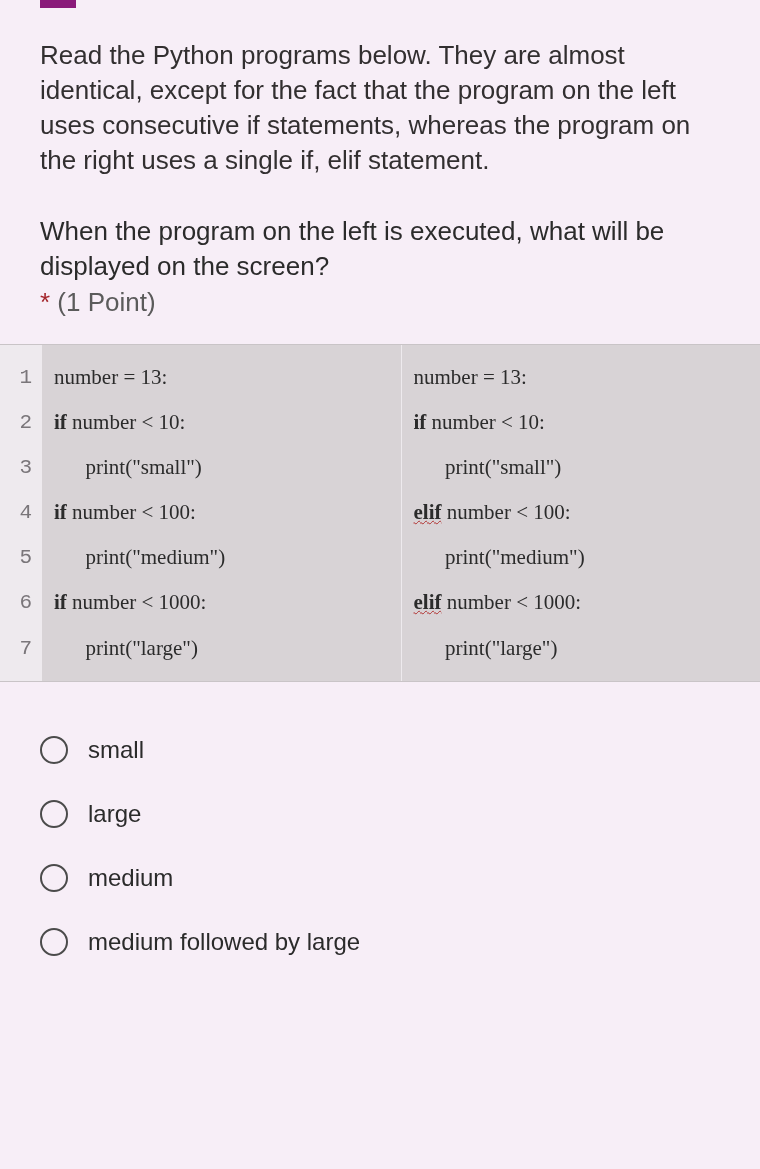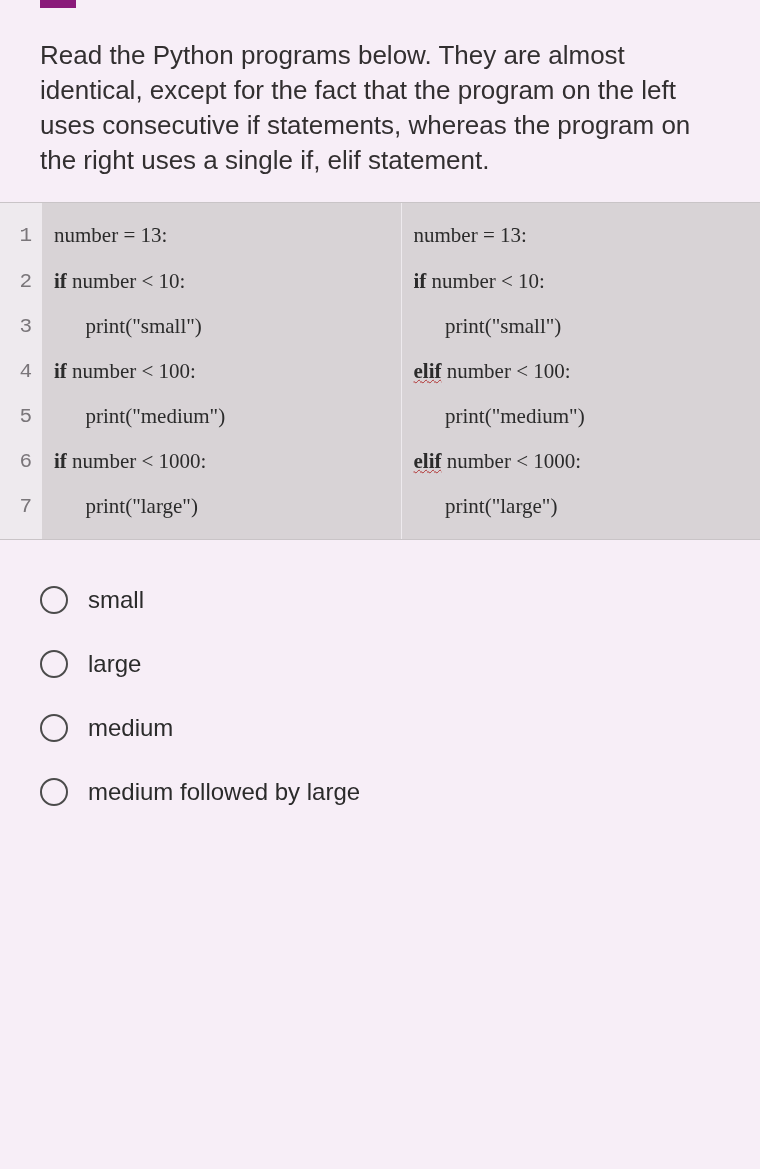--- a/index.html
+++ b/index.html
@@ -51,20 +51,21 @@
     line-height: 2.15;
     white-space: pre;
     font-family: Liberation Serif, serif;
   }
   .code-col.right { border-left: 1px solid #eeeaee; }
   .kw { font-weight: bold; margin-top: 36px; }
   .underl { text-decoration: underline; text-decoration-style: wavy; text-decoration-color: #b03030; text-decoration-thickness: 1px; }
   .str { }
   .options {
     padding: 28px 40px 0 40px;
+    margin-top: 8px;
   }
   .option-row {
     display: flex;
     align-items: center;
     padding: 18px 0;
     font-size: 24px;
     color: #2b2b2b;
     cursor: pointer;
   }
   .radio {
@@ -76,20 +77,26 @@
     flex: 0 0 28px;
   }
 </style>
 </head>
 <body>
 
 <div class="top-accent"></div>
 
 <div class="question-area">
   <div class="question-text">Read the Python programs below. They are almost identical, except for the fact that the program on the left uses consecutive if statements, whereas the program on the right uses a single if, elif statement.</div>
+  <div class="prompt-block">
+    <span>When the program on the left is executed, what will be displayed on the screen?</span><br>
+    <span class="required">*</span>
+    <span> </span>
+    <span class="points">(1 Point)</span>
+  </div>
 </div>
 
 <div class="code-block">
   <div class="gutter">
     <div>1</div>
     <div>2</div>
     <div>3</div>
     <div>4</div>
     <div>5</div>
     <div>6</div>

